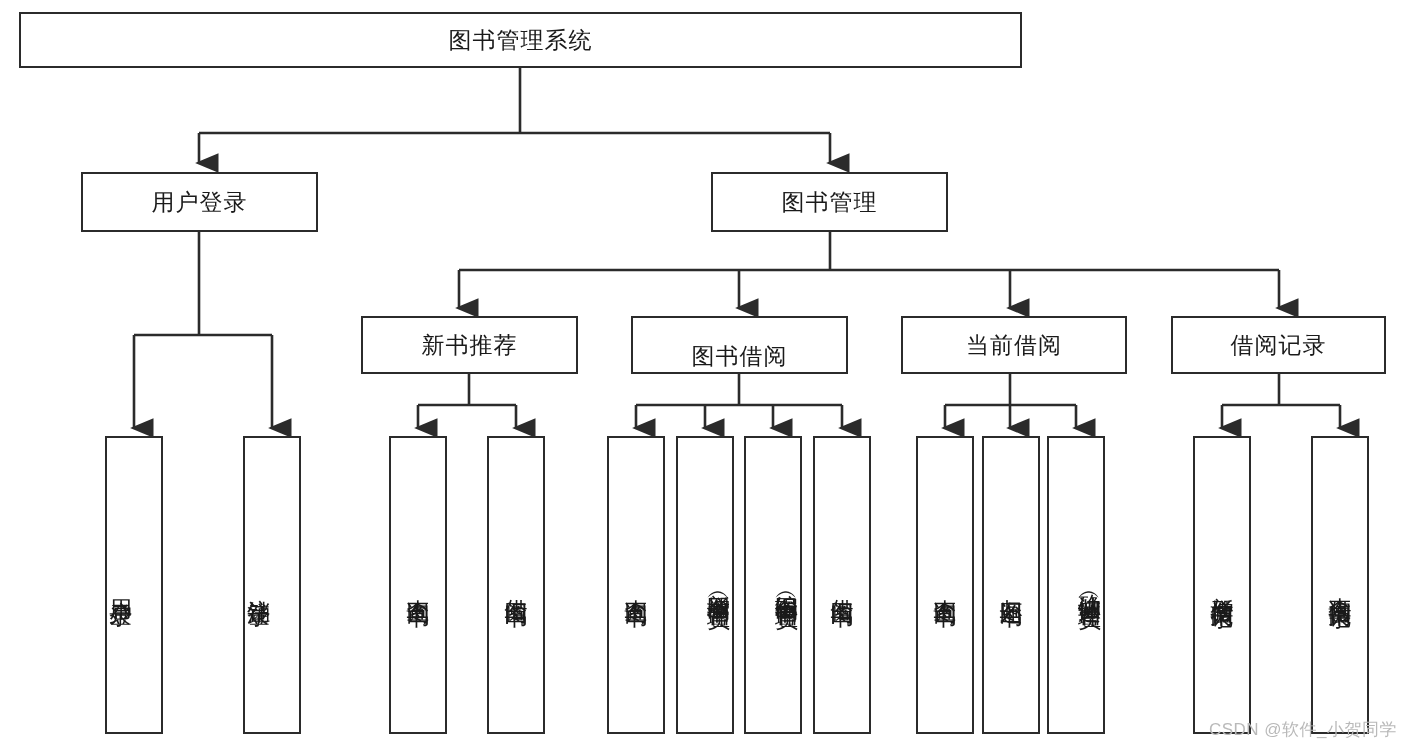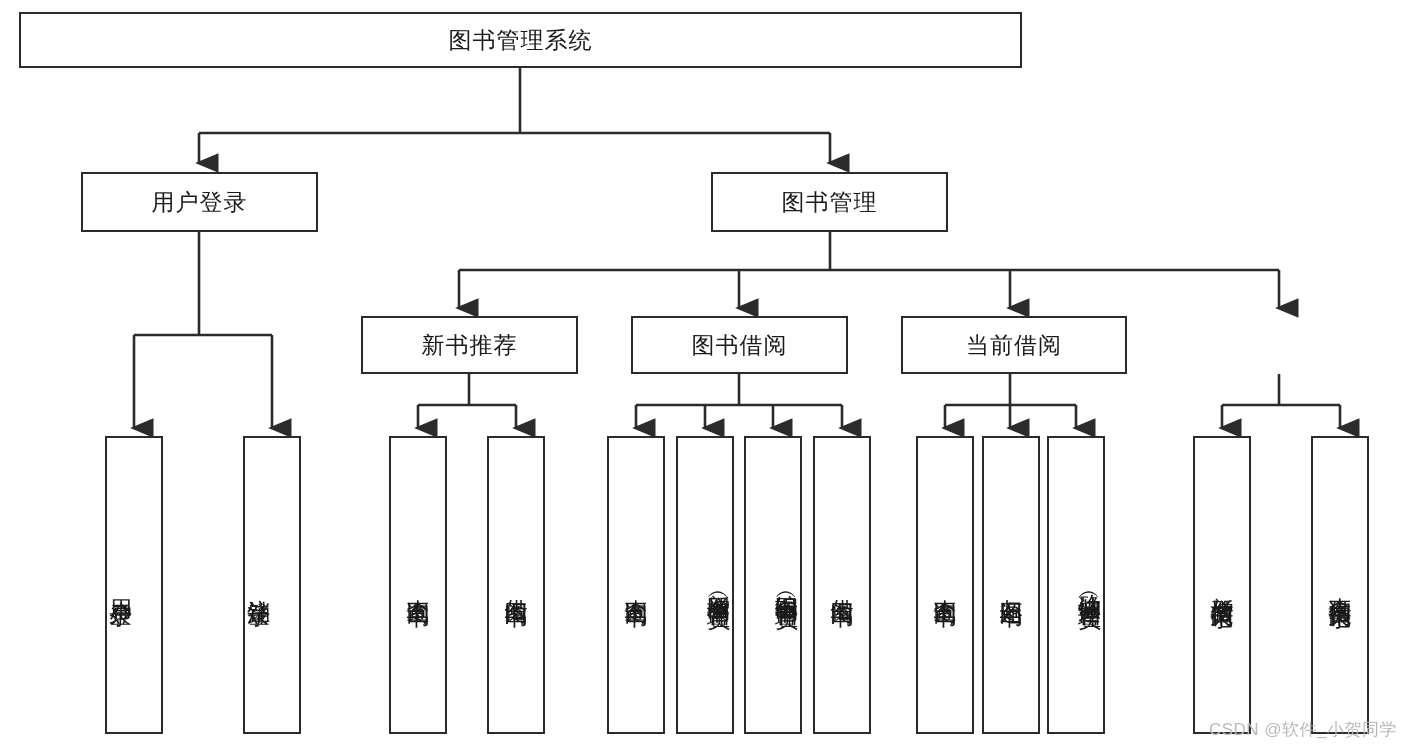--- a/index.html
+++ b/index.html
@@ -134,28 +134,31 @@
   </div>
 
   <div class="node horiz" style="left:711px; top:172px; width:237px; height:60px;">
     <span class="node-label">图书管理</span>
   </div>
 
   <div class="node horiz" style="left:361px; top:316px; width:217px; height:58px;">
     <span class="node-label">新书推荐</span>
   </div>
 
-  <div class="node horiz" style="left:631px; top:316px; width:217px; height:58px;">
+  <div class="node horiz" style="left:631px; top:316px; width:217px; height:58px;align-items:flex-end;">
     <span class="node-label">图书借阅</span>
   </div>
 
   <div class="node horiz" style="left:901px; top:316px; width:226px; height:58px;">
     <span class="node-label">当前借阅</span>
   </div>
 
+  <div class="node horiz" style="left:1171px; top:316px; width:215px; height:58px;">
+    <span class="node-label">借阅记录</span>
+  </div>
 
   <div class="node vert align-bottom" style="left:105px; top:436px; width:58px; height:298px;">
     <span class="node-label">用户登录</span>
   </div>
 
   <div class="node vert align-bottom" style="left:243px; top:436px; width:58px; height:298px;">
     <span class="node-label">注销登录</span>
   </div>
 
   <div class="node vert" style="left:389px; top:436px; width:58px; height:298px;">

